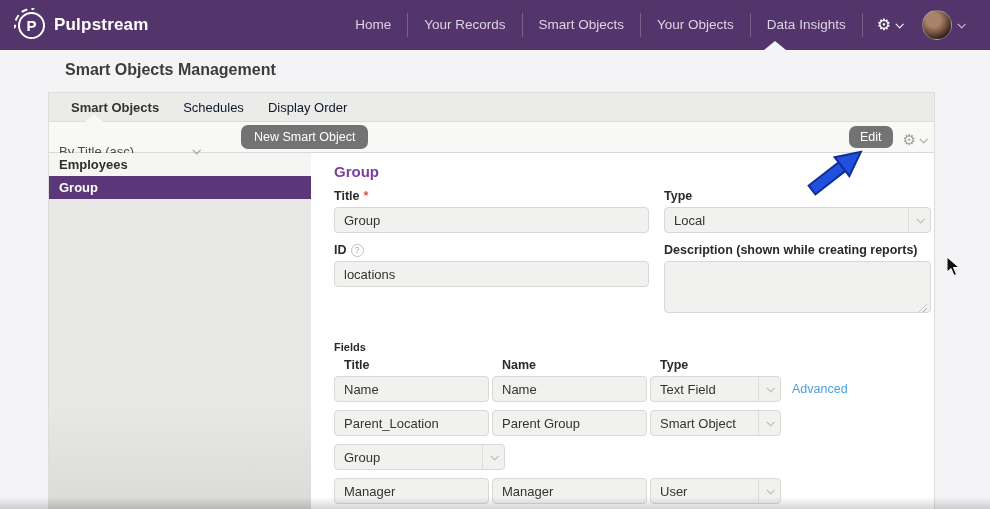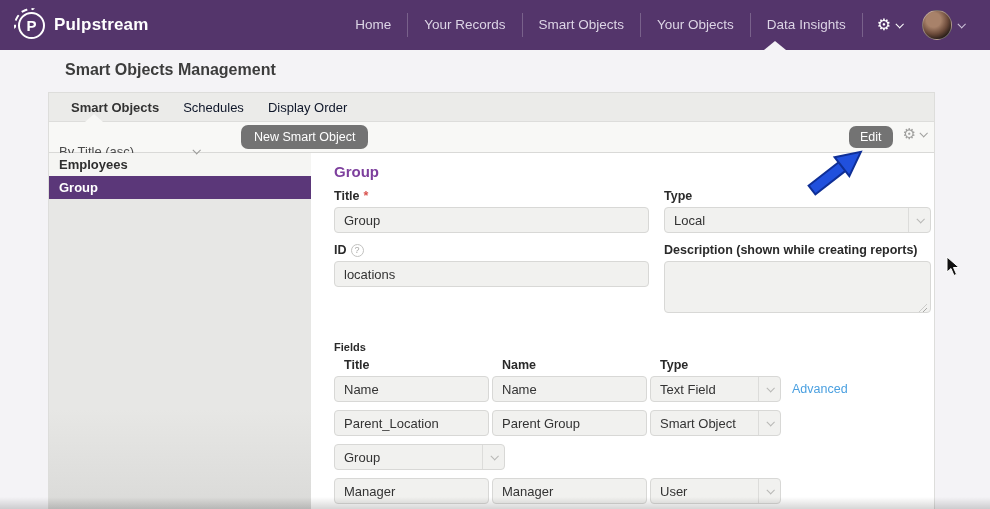--- a/index.html
+++ b/index.html
@@ -56,21 +56,21 @@
     border-bottom:8px solid #f8f8f6; }
 
   .toolbar { height:31px; background:#f8f8f6; border-bottom:1px solid #d9d9d7;
     display:flex; align-items:center; padding:0 8px 0 10px; flex:0 0 auto; }
   .sort-select { display:flex; align-items:center; justify-content:space-between;
     width:140px; font-size:13px; color:#4a4a4a; cursor:pointer;margin-top:28px; }
   .sort-select .chev { color:#9a9a98; }
   .btn { background:#737373; color:#fff; border:none; border-radius:7px;
     font-size:12.5px; font-family:inherit; cursor:pointer; }
   .btn-new { margin-left:42px; padding:5px 13px; }
-  .toolbar-right { margin-left:auto; display:flex; align-items:flex-start; gap:10px; }
+  .toolbar-right { margin-left:auto; display:flex; align-items:flex-end; gap:10px; }
   .btn-edit { padding:4px 11px; }
   .tool-gear { display:flex; align-items:center; gap:4px; color:#a0a09e; cursor:pointer; }
   .tool-gear .gear-glyph { font-size:15px; }
 
   
   .body-row { flex:1; display:flex; overflow:hidden; }
   .sidebar { width:262px; flex:0 0 auto;
     background:linear-gradient(#e7e7e5 0 72%, #dadad8); display:flex; flex-direction:column; }
   .side-item { height:23px; display:flex; align-items:center; padding-left:10px;
     font-size:13px; font-weight:bold; color:#2e2e2e; background:#f5f5f3; cursor:pointer; }

